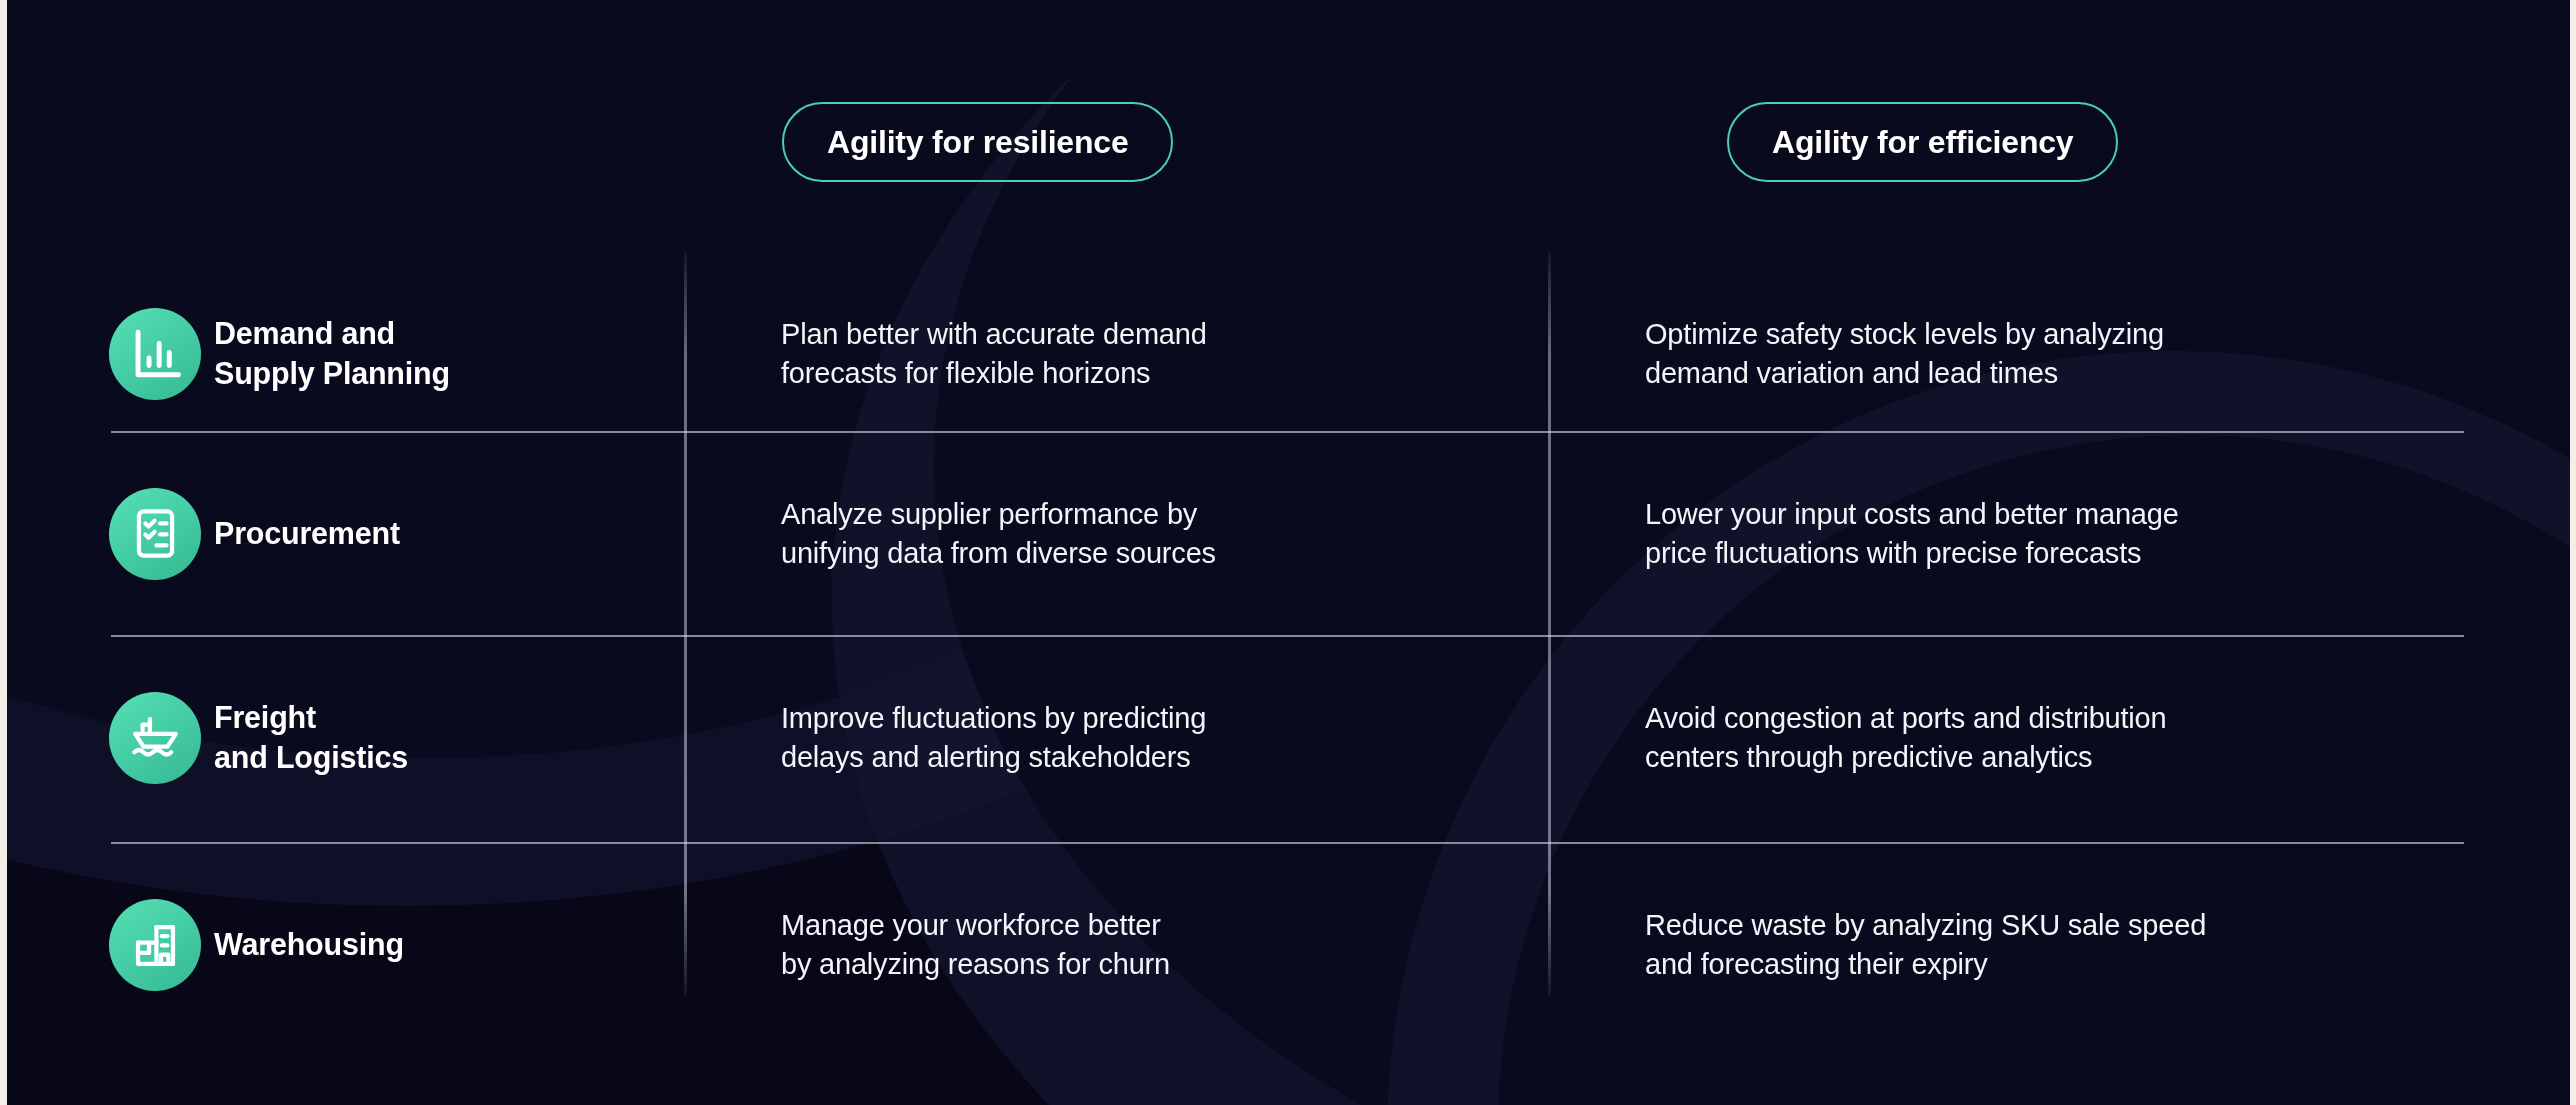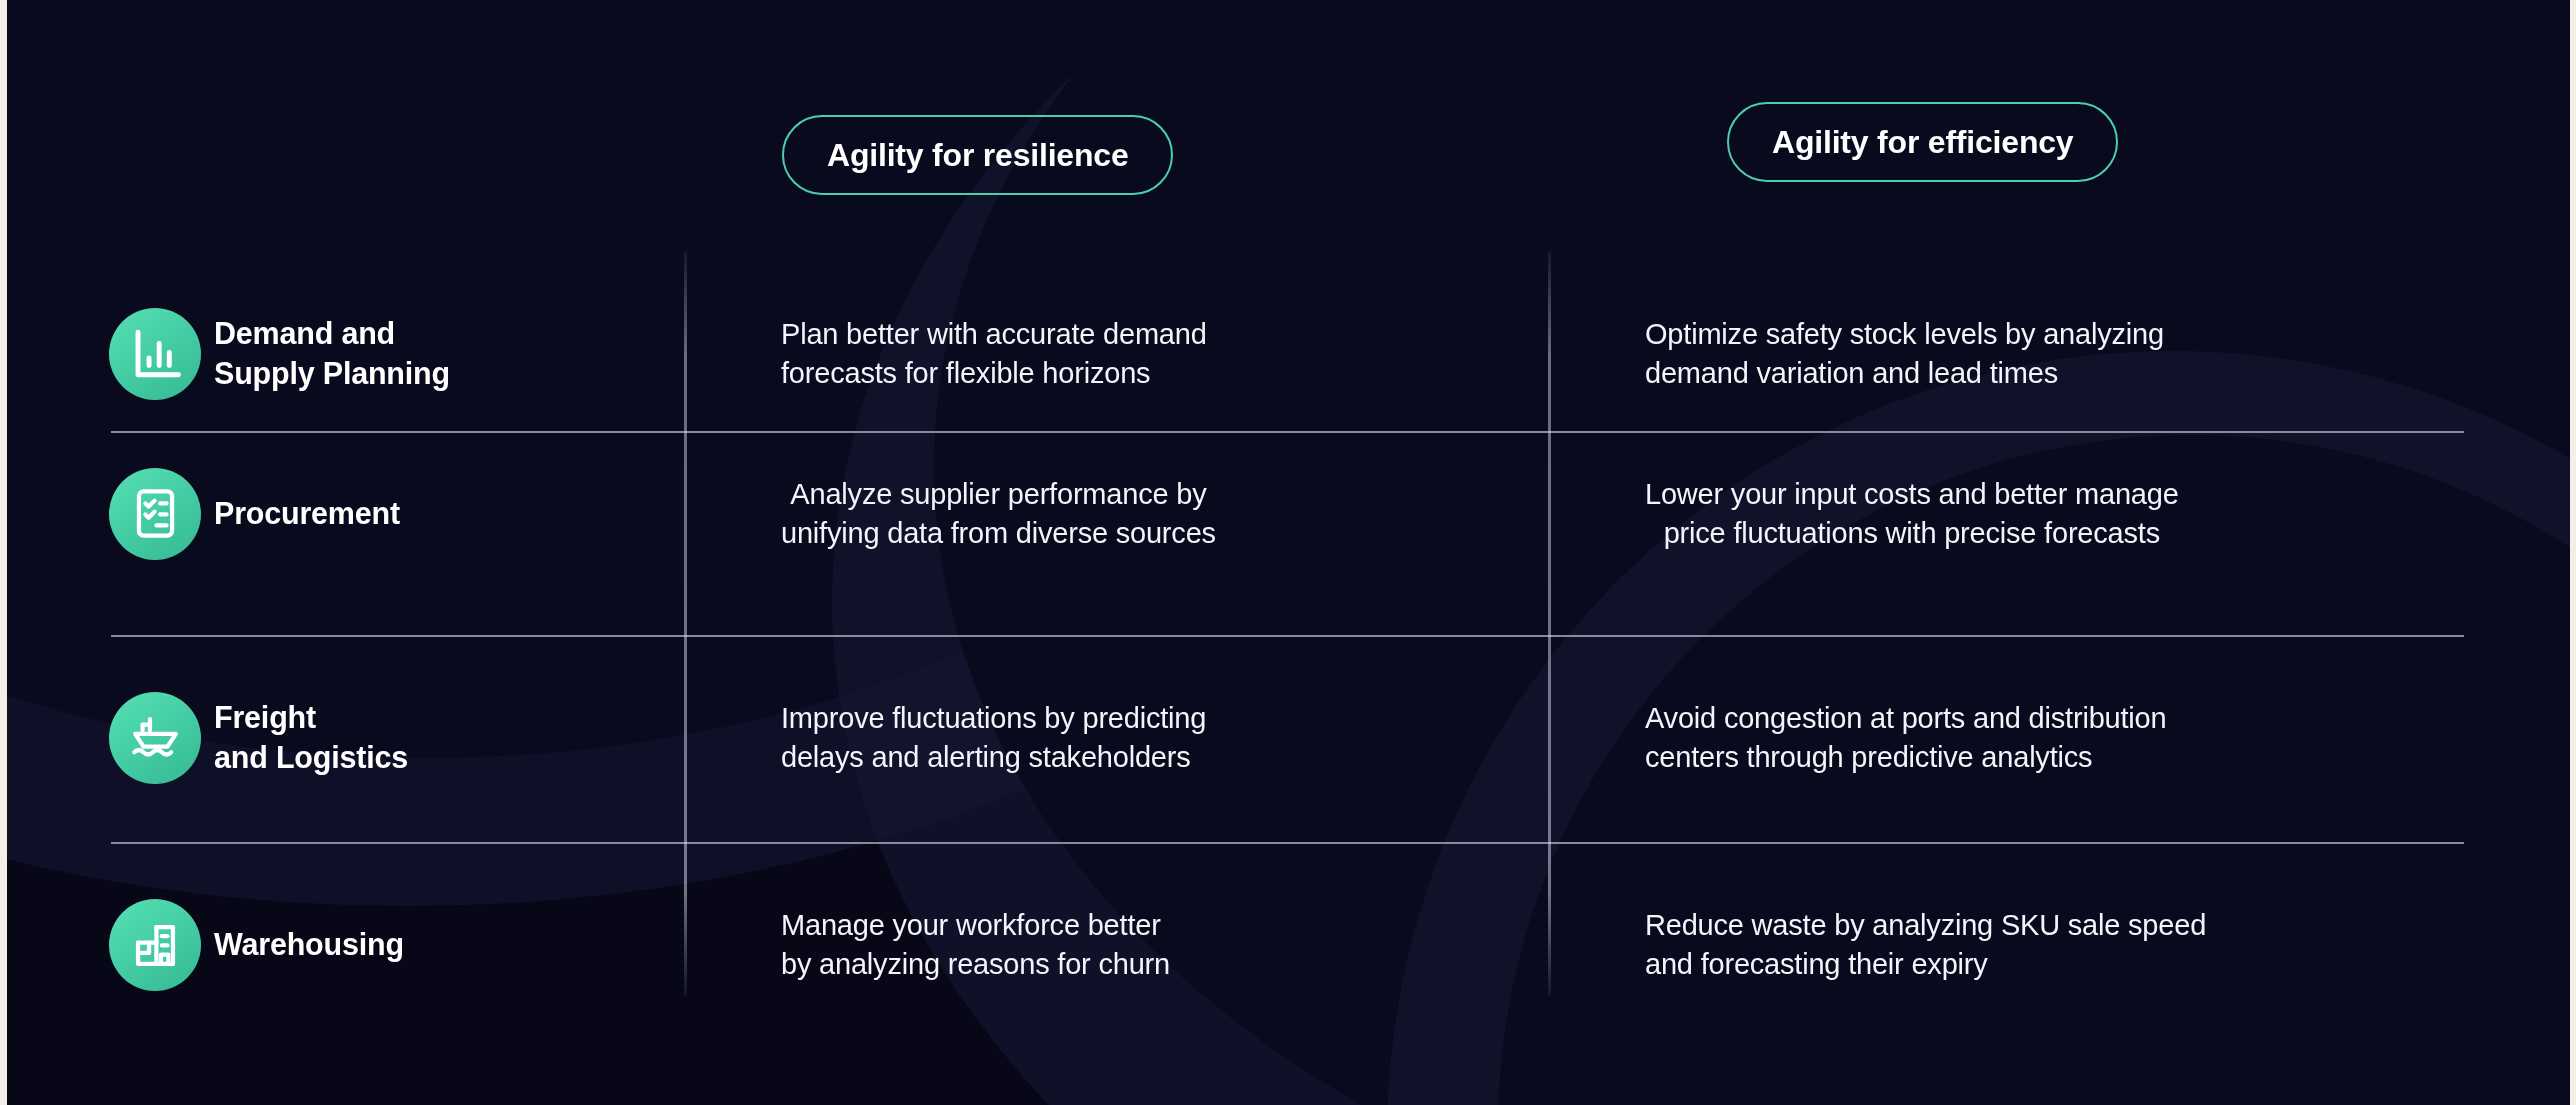--- a/index.html
+++ b/index.html
@@ -97,21 +97,21 @@
     align-items: center;
     justify-content: center;
     padding: 0 43px;
     color: #ffffff;
     font-size: 32px;
     font-weight: bold;
     letter-spacing: -0.2px;
     white-space: nowrap;
     background: transparent;
   }
-  .pill-a { left: 782px; margin-top: 13px; }
+  .pill-a { left: 782px; }
   .pill-b { left: 1727px; }
 
   
   .vsep {
     position: absolute;
     top: 251px;
     width: 2.8px;
     height: 745px;
     background: linear-gradient(to bottom,
       rgba(200,205,225,0.06) 0%,
@@ -135,21 +135,21 @@
   .hsep-3 { top: 842px; }
 
   
   .row {
     position: absolute;
     left: 0;
     width: 2576px;
     height: 205px;
   }
   .row-0 { top: 251px; }
-  .row-1 { top: 411px; text-align: center; }
+  .row-1 { top: 431px; }
   .row-2 { top: 635px; }
   .row-3 { top: 842px; }
 
   
   .cat {
     position: absolute;
     left: 109px;
     top: 0;
     width: 555px;
     height: 100%;

